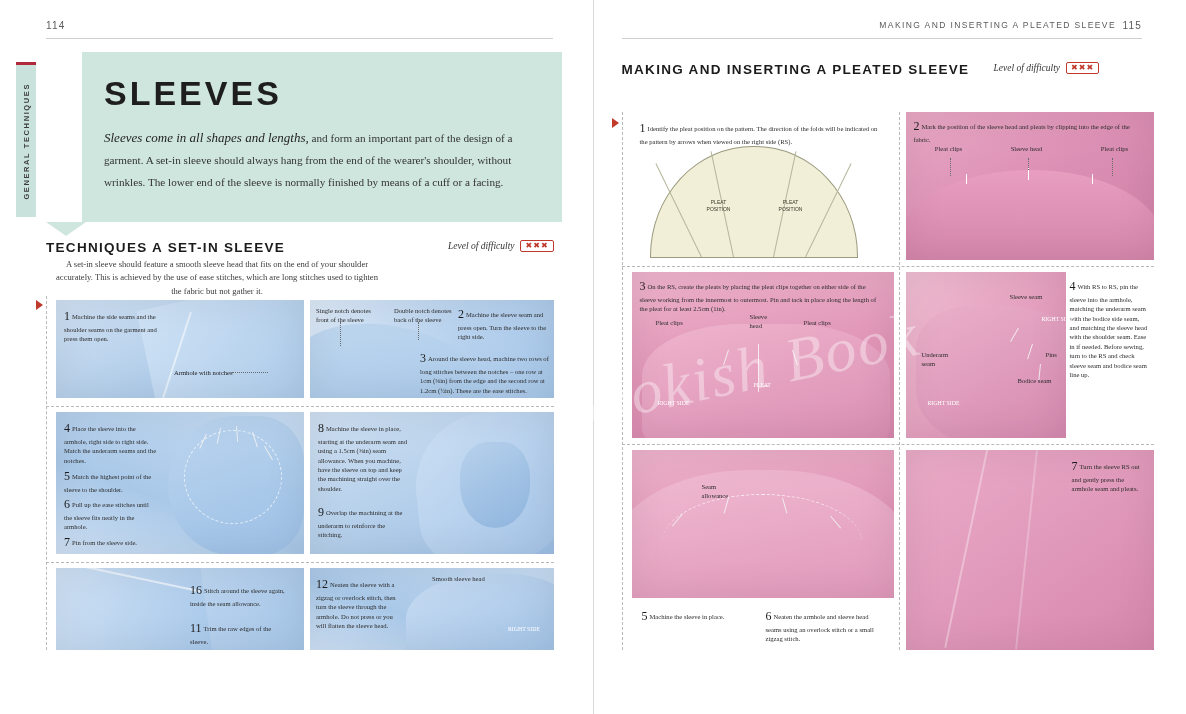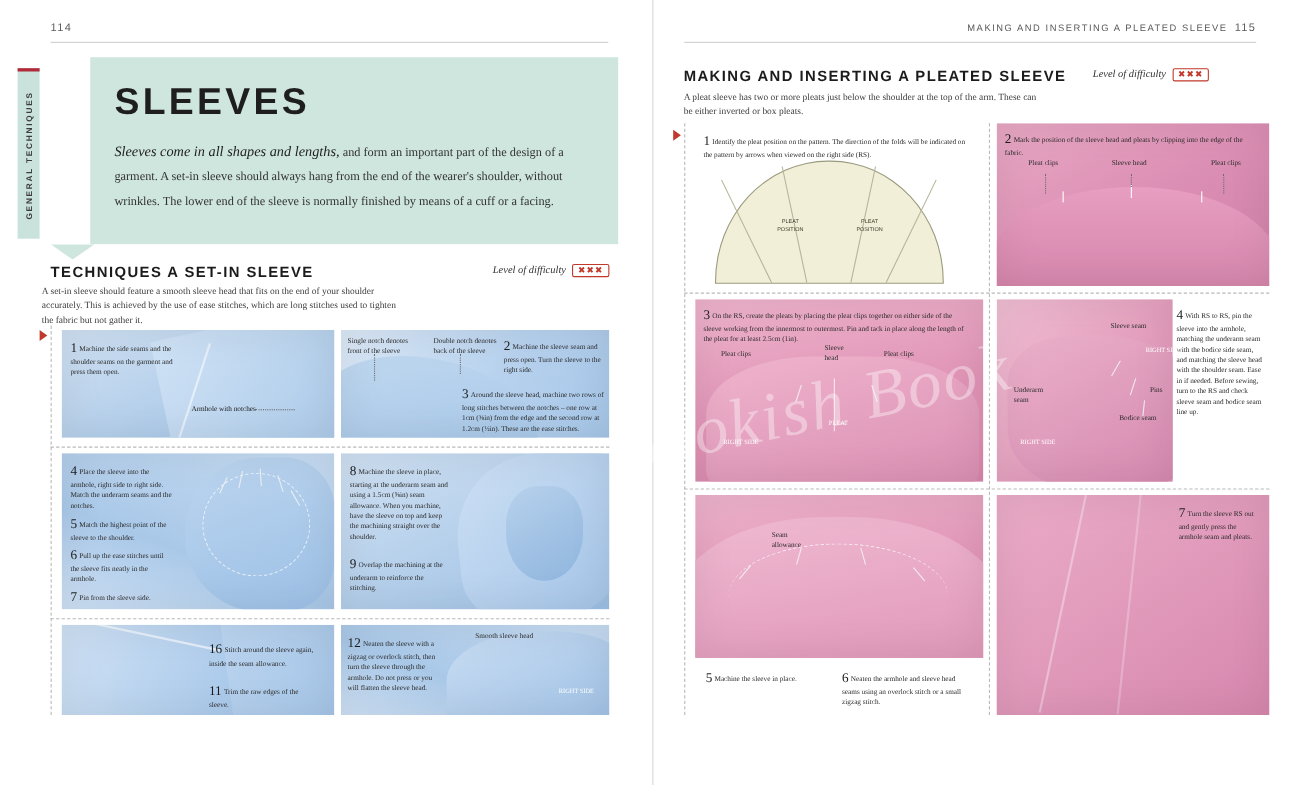--- a/index.html
+++ b/index.html
@@ -147,21 +147,21 @@
       <span>GENERAL TECHNIQUES</span>
     </div>
 
     <div class="intro">
       <h1>SLEEVES</h1>
       <p><span class="lead">Sleeves come in all shapes and lengths,</span><span> and form an important part of the design of a garment. A set-in sleeve should always hang from the end of the wearer's shoulder, without wrinkles. The lower end of the sleeve is normally finished by means of a cuff or a facing.</span></p>
     </div>
     <div class="intro-notch"></div>
 
     <div class="sec-head" style="left:46px;top:240px;">TECHNIQUES A SET-IN SLEEVE</div>
-    <div class="sec-sub" style="left:38px;top:258px;width:330px;">A set-in sleeve should feature a smooth sleeve head that fits on the end of your shoulder accurately. This is achieved by the use of ease stitches, which are long stitches used to tighten the fabric but not gather it.</div>
+    <div class="sec-sub" style="left:52px;top:258px;width:330px;text-align:center;">A set-in sleeve should feature a smooth sleeve head that fits on the end of your shoulder accurately. This is achieved by the use of ease stitches, which are long stitches used to tighten the fabric but not gather it.</div>
     <div class="difficulty" style="left:448px;top:240px;">
       <span class="lbl">Level of difficulty</span>
       <span class="stars">✖✖✖</span>
     </div>
 
     <div class="arrow-red" style="left:36px;top:300px;"></div>
     <div class="dashcol" style="left:46px;top:296px;height:354px;"></div>
 
     <div class="cell" style="left:56px;top:300px;width:248px;height:98px;">
       <div class="photo b1">
@@ -240,21 +240,20 @@
 
   </div>
 
   <div class="page page-right">
 
     <div class="folio folio-right">115</div>
     <div class="runhead">MAKING AND INSERTING A PLEATED SLEEVE</div>
     <div class="rule" style="left:28px;right:44px;"></div>
 
     <div class="sec-head" style="left:28px;top:62px;">MAKING AND INSERTING A PLEATED SLEEVE</div>
-    <div class="sec-sub" style="left:28px;top:82px;width:330px;">A pleat sleeve has two or more pleats just below the shoulder at the top of the arm. These can be either inverted or box pleats.</div>
     <div class="difficulty" style="left:400px;top:62px;">
       <span class="lbl">Level of difficulty</span>
       <span class="stars">✖✖✖</span>
     </div>
 
     <div class="arrow-red" style="left:18px;top:118px;"></div>
     <div class="dashcol" style="left:28px;top:112px;height:538px;"></div>
 
     <div class="cell" style="left:38px;top:112px;width:262px;height:148px;">
       <div class="photo cellwhite">

